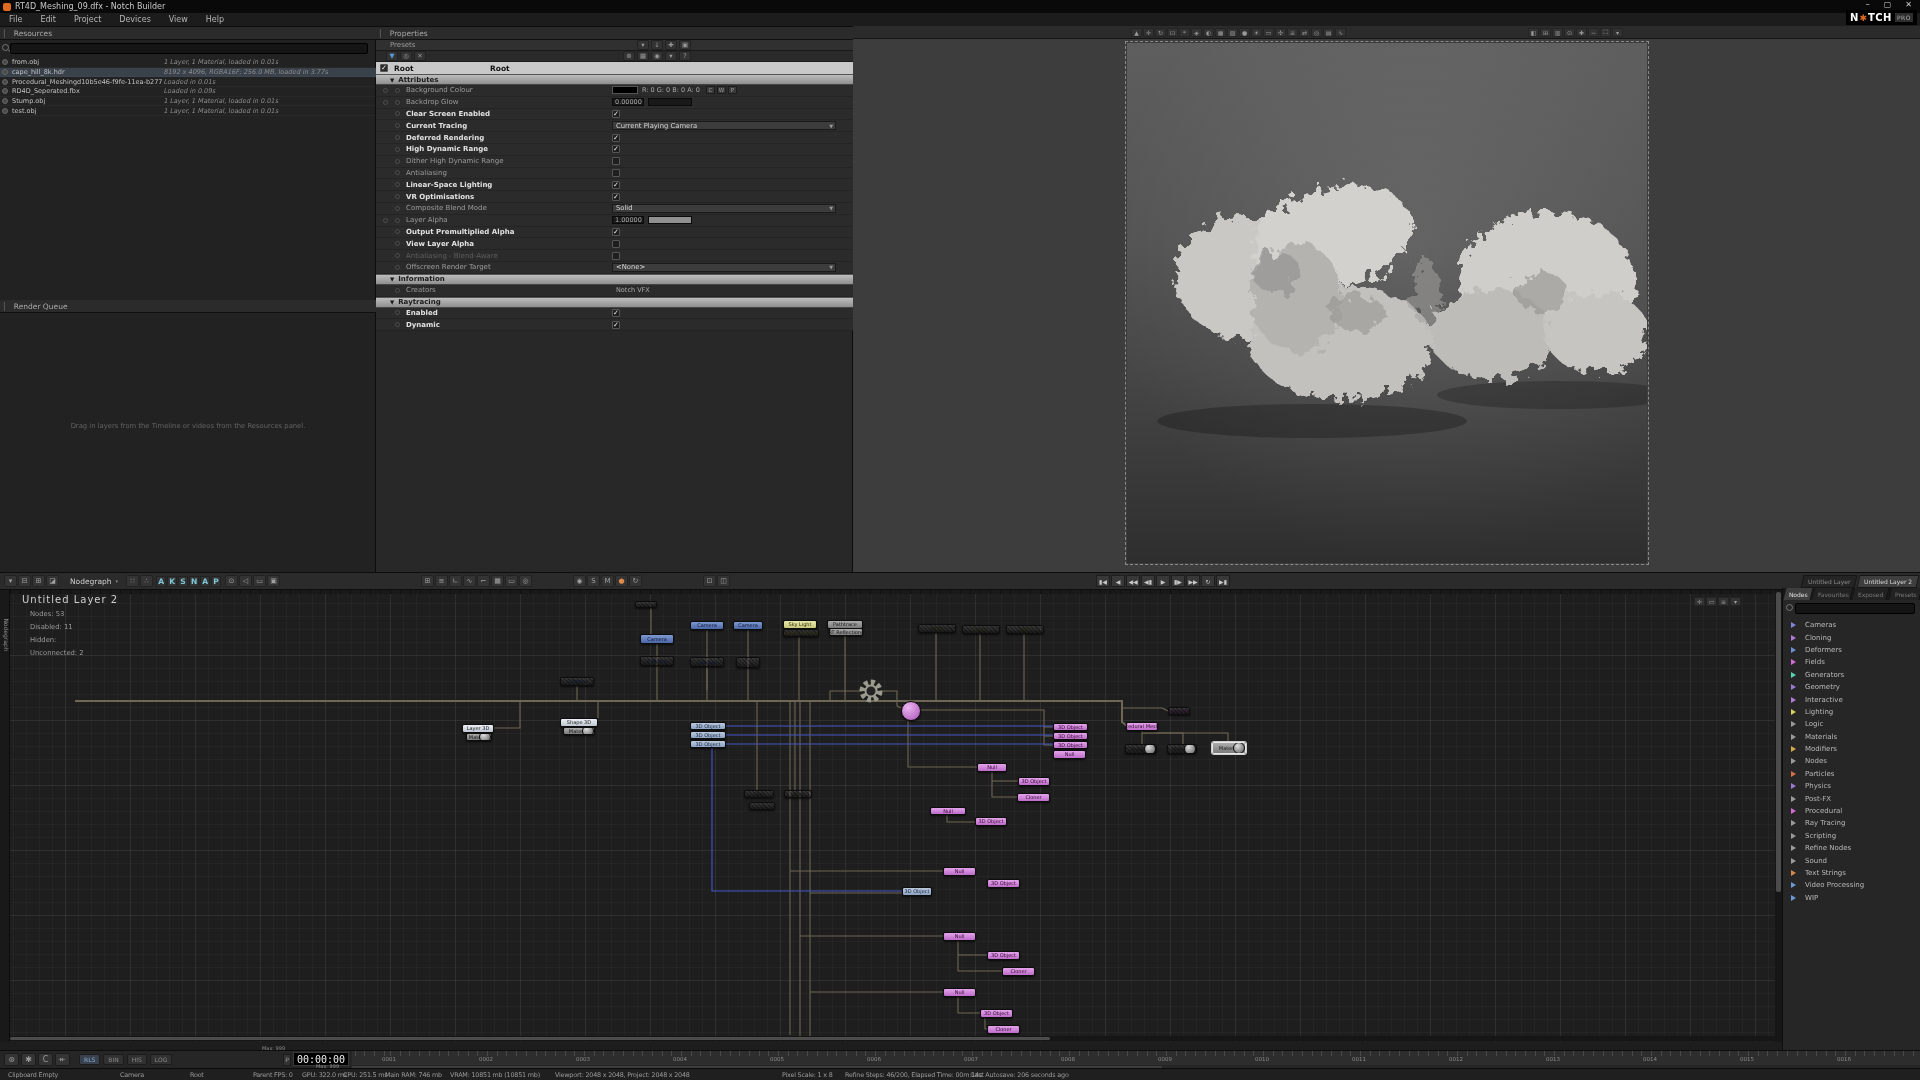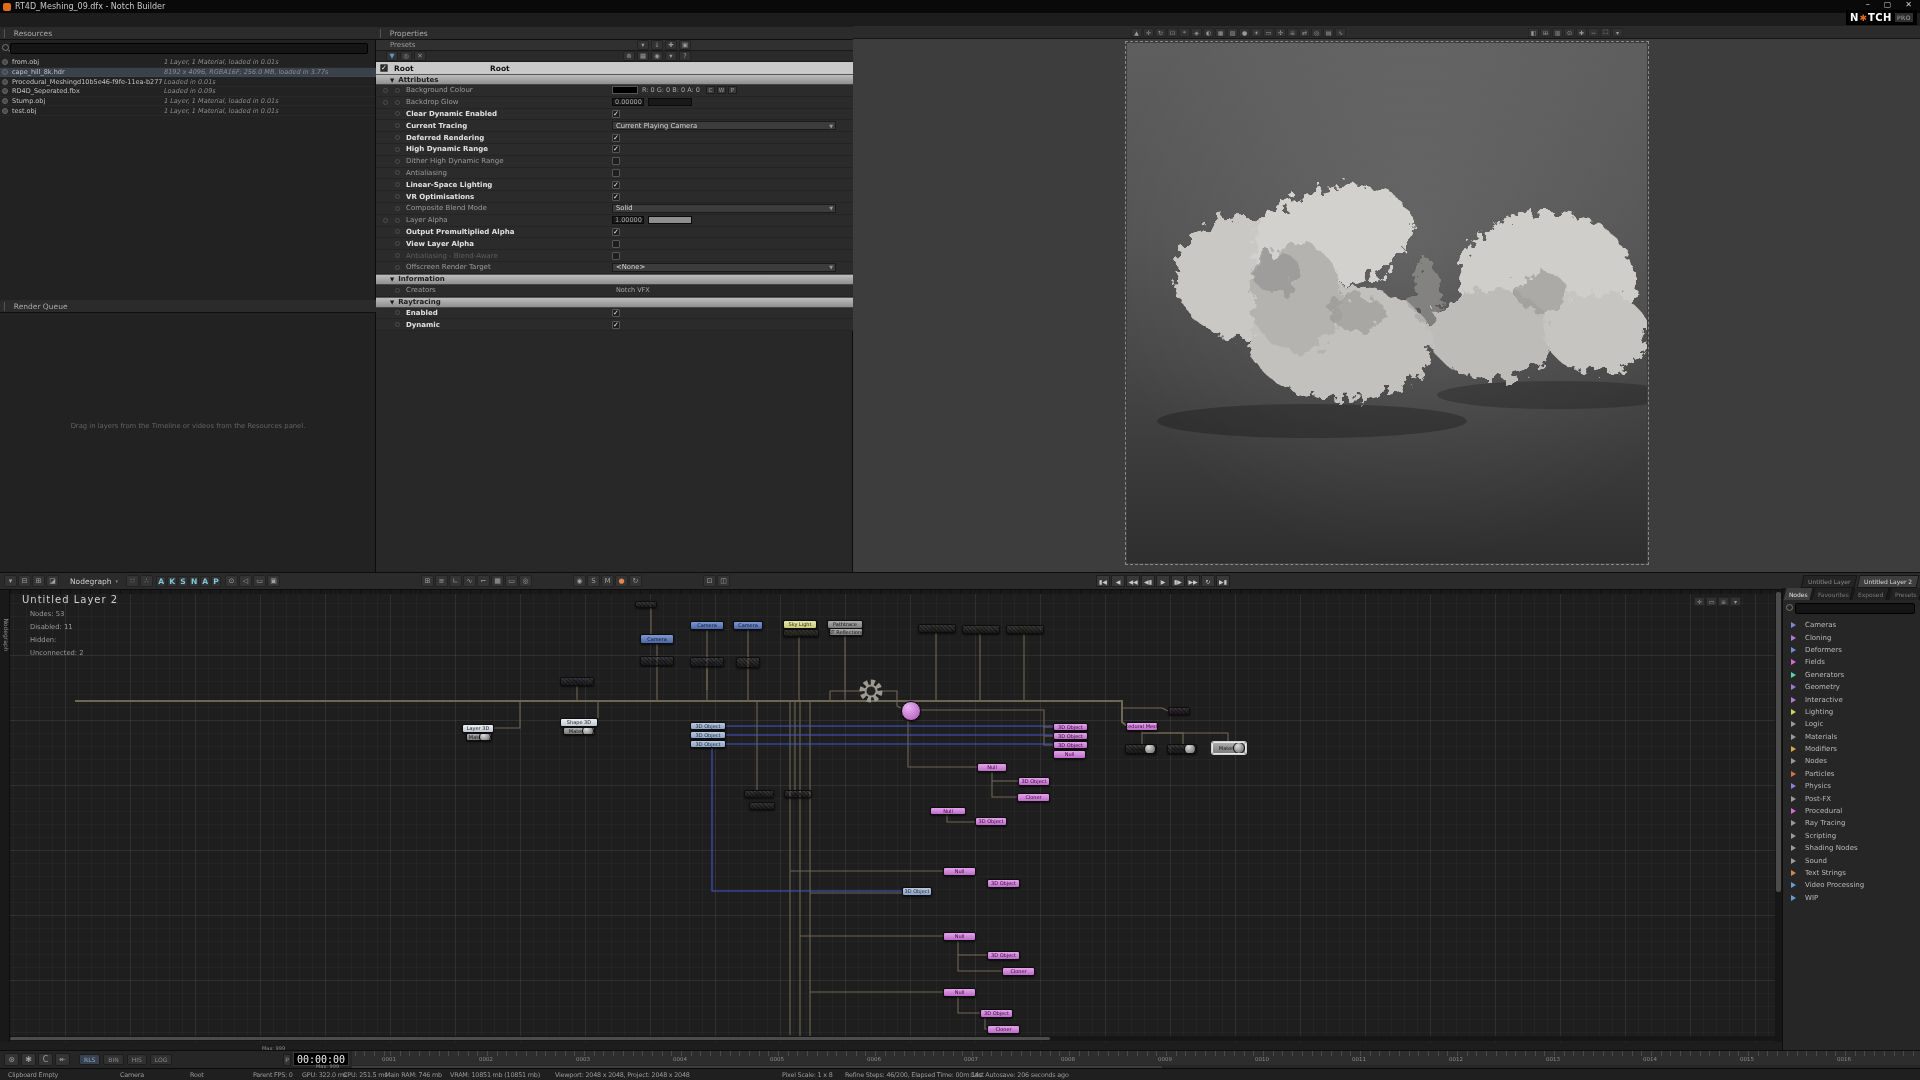--- a/index.html
+++ b/index.html
@@ -164,20 +164,28 @@
   <div id="titlebar" class="abs">
     <span id="app-icon"></span>
     <span>RT4D_Meshing_09.dfx - Notch Builder</span>
     <div id="win-controls">
       <span>–</span>
       <span>▢</span>
       <span>✕</span>
     </div>
   </div>
 
+  <div id="menubar" class="abs">
+      <span class="mi">File</span>
+      <span class="mi">Edit</span>
+      <span class="mi">Project</span>
+      <span class="mi">Devices</span>
+      <span class="mi">View</span>
+      <span class="mi">Help</span>
+    </div>
   <div id="logo">
     <span>N</span>
       <span class="star">✱</span>
       <span>TCH</span>
     <span class="pro">PRO</span>
   </div>
 
   <div id="left-panel" class="abs">
     <div id="res-head" class="phead">
       <span class="bar">▏</span>
@@ -282,21 +290,21 @@
           <span class="plabel">Backdrop Glow</span>
           <div class="pval">
             <span class="vinput">0.00000</span>
             <span class="vslider">
               <span class="fill" style="width: 0%;"></span>
             </span>
           </div>
         </div>
         <div class="prow">
           <span class="ring"></span>
-          <span class="plabel bright">Clear Dynamic Enabled</span>
+          <span class="plabel bright">Clear Screen Enabled</span>
           <div class="pval">
             <span class="cb on"></span>
           </div>
         </div>
         <div class="prow">
           <span class="ring"></span>
           <span class="plabel bright">Current Tracing</span>
           <div class="pval">
             <span class="vcombo">Current Playing Camera<span class="car">▼</span></span>
           </div>
@@ -773,21 +781,21 @@
         <div class="cat">
           <span class="arr" style="border-left-color: rgb(154, 154, 154);"></span>
           <span class="clabel">Ray Tracing</span>
         </div>
         <div class="cat">
           <span class="arr" style="border-left-color: rgb(154, 154, 154);"></span>
           <span class="clabel">Scripting</span>
         </div>
         <div class="cat">
           <span class="arr" style="border-left-color: rgb(154, 154, 154);"></span>
-          <span class="clabel">Shading Nodes</span>
+          <span class="clabel">Refine Nodes</span>
         </div>
         <div class="cat">
           <span class="arr" style="border-left-color: rgb(154, 154, 154);"></span>
           <span class="clabel">Sound</span>
         </div>
         <div class="cat">
           <span class="arr" style="border-left-color: rgb(212, 137, 74);"></span>
           <span class="clabel">Text Strings</span>
         </div>
         <div class="cat">

